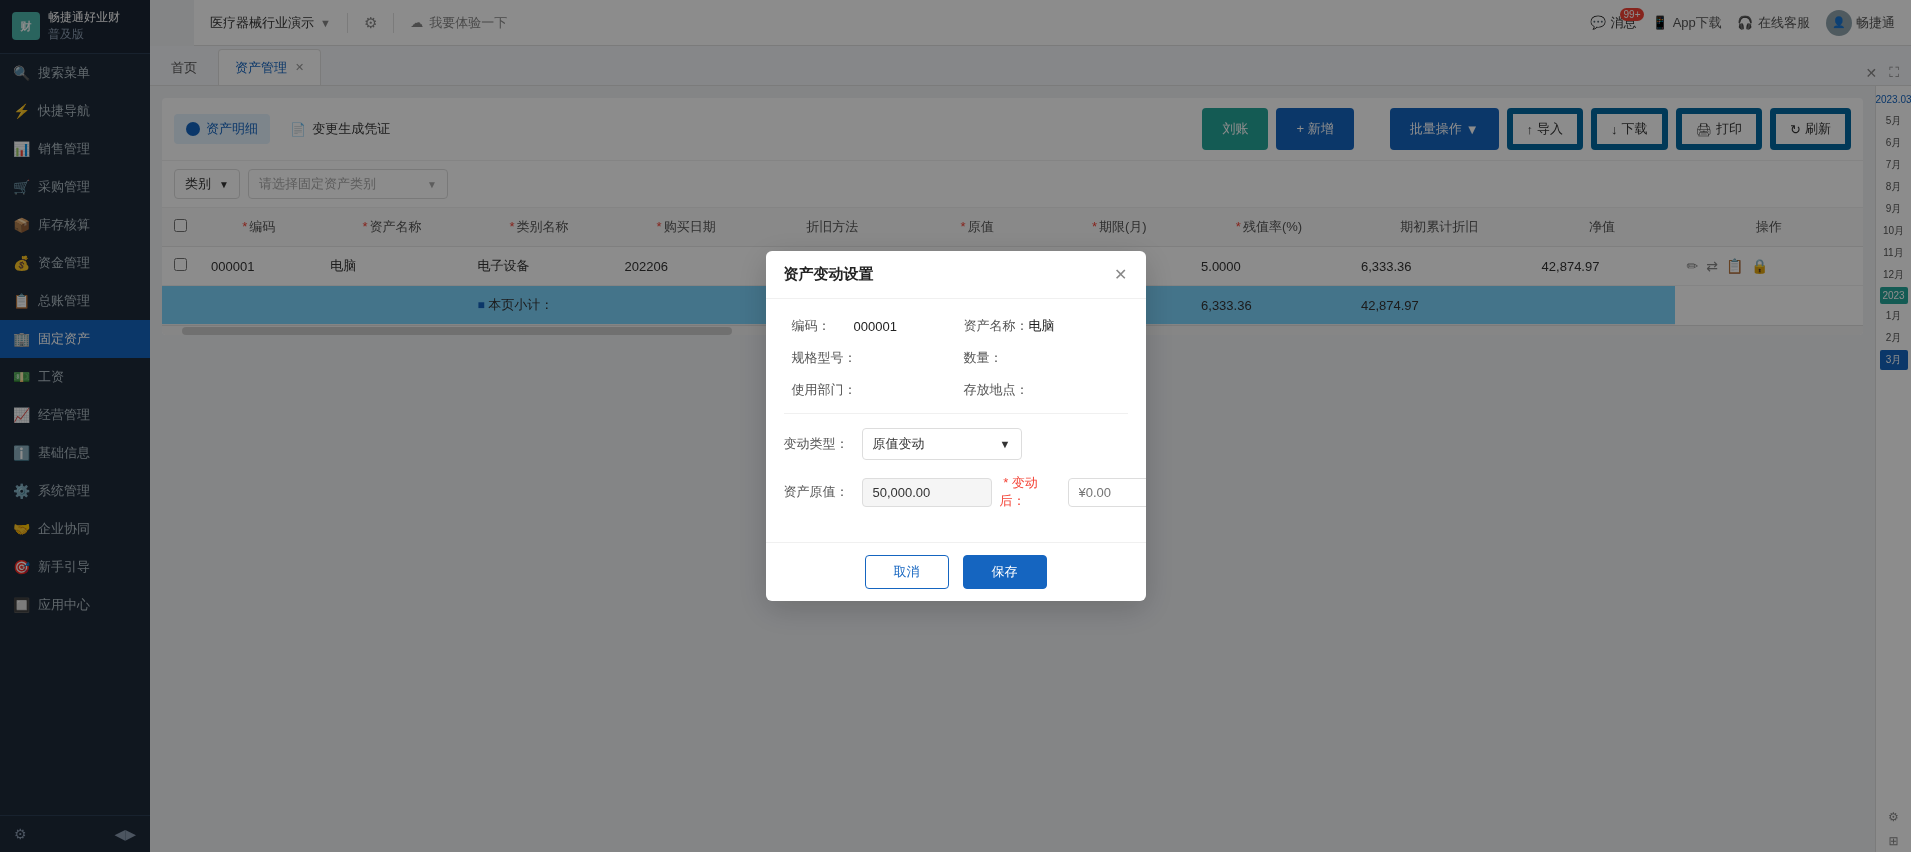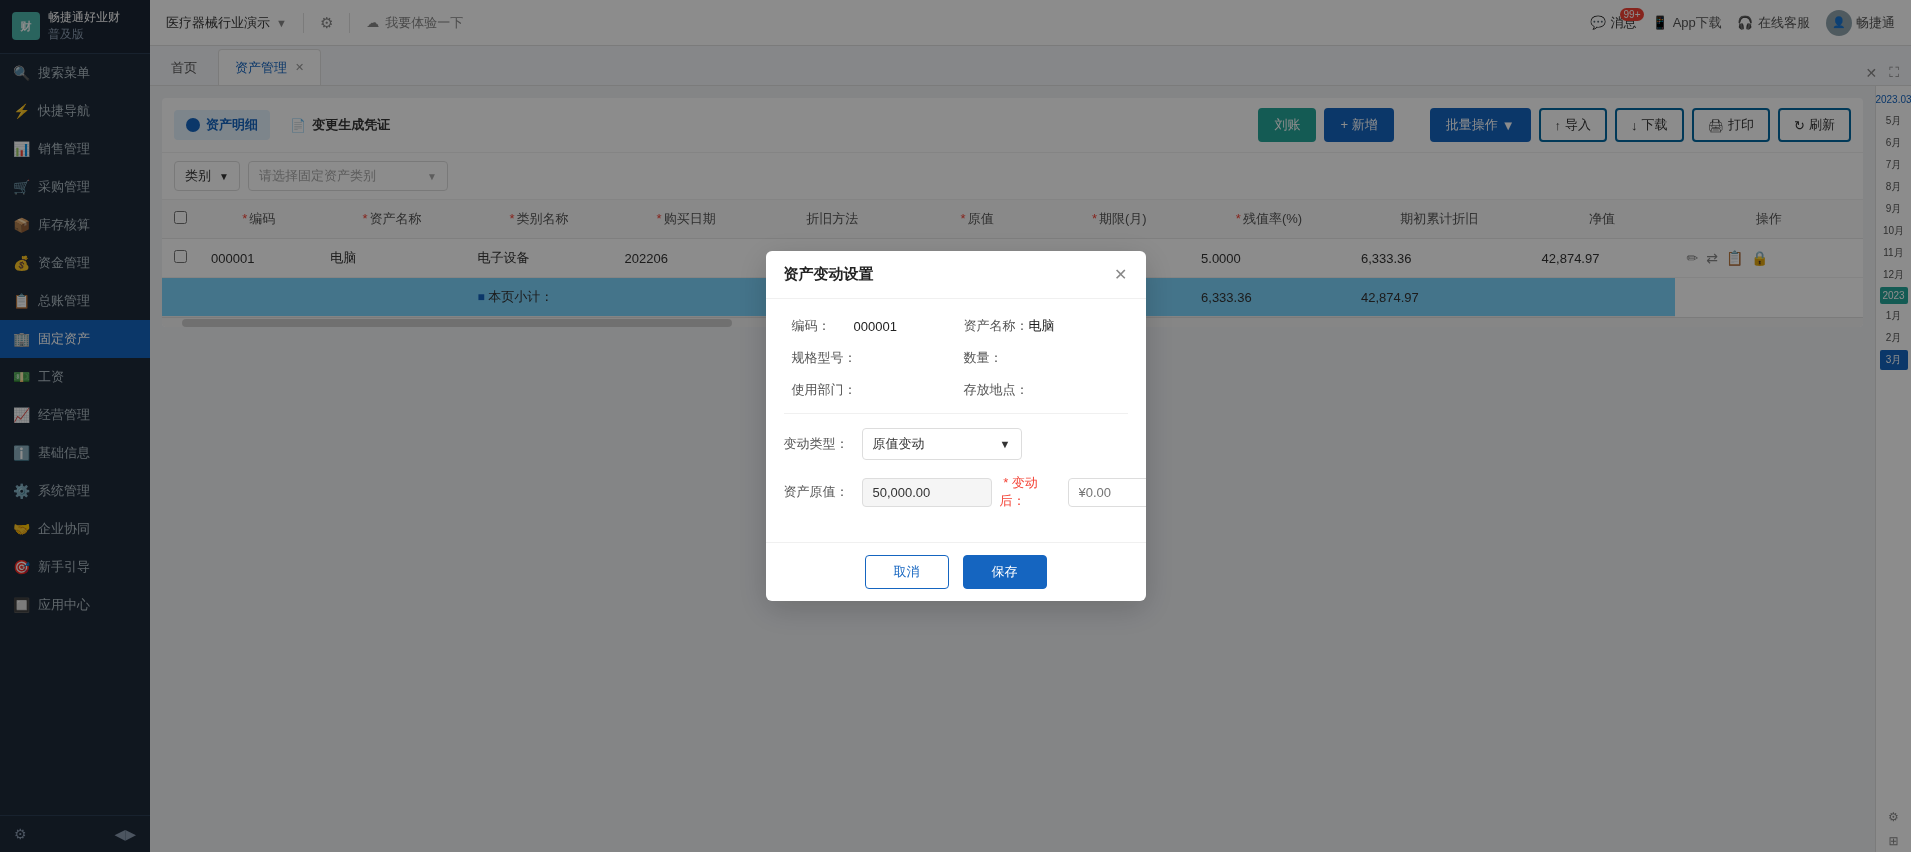--- a/index.html
+++ b/index.html
@@ -17,21 +17,21 @@
     .sidebar-item { display: flex; align-items: center; gap: 8px; padding: 10px 14px; cursor: pointer; color: #b0bec5; font-size: 13px; transition: background 0.2s; }
     .sidebar-item.active { background: #1565c0; color: #fff; }
     .sidebar-item-icon { width: 16px; height: 16px; display: flex; align-items: center; justify-content: center; font-size: 14px; }
     .sidebar-bottom { padding: 10px 14px; border-top: 1px solid #2d3f54; display: flex; align-items: center; justify-content: space-between; }
     .sidebar-bottom-icon { color: #8a9bb0; font-size: 14px; cursor: pointer; }
 
     
     .main { flex: 1; display: flex; flex-direction: column; overflow: hidden; }
 
     
-    .topbar { height: 46px; background: #fff; border-bottom: 1px solid #e0e0e0; display: flex; align-items: center; padding: 0 16px; gap: 12px; }
+    .topbar { height: 46px; background: #fff; border-bottom: 1px solid #e0e0e0; display: flex; align-items: center; padding: 0 16px; gap: 12px; margin-left: 44px; }
     .topbar-app { display: flex; align-items: center; gap: 6px; font-size: 13px; color: #333; }
     .topbar-divider { width: 1px; height: 20px; background: #e0e0e0; margin: 0 4px; }
     .topbar-gear { color: #888; font-size: 15px; cursor: pointer; }
     .topbar-experience { display: flex; align-items: center; gap: 6px; color: #888; font-size: 13px; cursor: pointer; }
     .topbar-right { margin-left: auto; display: flex; align-items: center; gap: 16px; }
     .topbar-badge { position: relative; display: flex; align-items: center; gap: 4px; cursor: pointer; }
     .badge-count { background: #f44336; color: #fff; font-size: 10px; border-radius: 8px; padding: 1px 4px; position: absolute; top: -6px; right: -8px; }
     .topbar-right-item { display: flex; align-items: center; gap: 4px; color: #555; font-size: 13px; cursor: pointer; }
     .avatar-circle { width: 26px; height: 26px; background: #90a4ae; border-radius: 50%; display: flex; align-items: center; justify-content: center; color: #fff; font-size: 11px; }
 
@@ -46,26 +46,26 @@
 
     
     .content { flex: 1; display: flex; overflow: hidden; background: #f0f2f5; }
 
     
     .page-content { flex: 1; padding: 12px; overflow: auto; background: #f0f2f5; }
     .card { background: #fff; border-radius: 4px; overflow: hidden; }
 
     
     .toolbar { display: flex; align-items: center; padding: 10px 12px; gap: 8px; border-bottom: 1px solid #f0f0f0; }
-    .toolbar-tab { display: flex; align-items: center; gap: 6px; padding: 6px 12px; border-radius: 4px; cursor: pointer; font-size: 13px; font-weight: bold; }
+    .toolbar-tab { display: flex; align-items: center; gap: 6px; padding: 6px 12px; border-radius: 4px; cursor: pointer; font-size: 13px; }
     .toolbar-tab.active { background: #e3f2fd; color: #1565c0; }
     .toolbar-tab-icon { width: 14px; height: 14px; border-radius: 50%; background: #1565c0; display: flex; align-items: center; justify-content: center; }
     .toolbar-tab-icon2 { color: #555; }
     .toolbar-spacer { flex: 1; }
-    .btn { padding: 6px 14px; border-radius: 4px; font-size: 13px; cursor: pointer; border: 2px solid #0369a1; background: #fff; color: #333; display: flex; align-items: center; gap: 4px; }
+    .btn { padding: 6px 14px; border-radius: 4px; font-size: 13px; cursor: pointer; border: 6px solid #0369a1; background: #fff; color: #333; display: flex; align-items: center; gap: 4px; }
     .btn-primary { background: #1565c0; color: #fff; border-color: #1565c0; }
     .btn-success { background: #26a69a; color: #fff; border-color: #26a69a; }
     .btn-batch { background: #1565c0; color: #fff; border-color: #1565c0; margin-left: 28px; }
 
     
     .filter-bar { padding: 8px 12px; display: flex; align-items: center; gap: 8px; border-bottom: 1px solid #f0f0f0; }
     .filter-select { padding: 5px 10px; border: 1px solid #ddd; border-radius: 4px; font-size: 13px; background: #fff; color: #333; cursor: pointer; display: flex; align-items: center; gap: 4px; }
     .filter-select-wide { padding: 5px 10px; border: 1px solid #ddd; border-radius: 4px; font-size: 13px; background: #fff; color: #aaa; width: 200px; display: flex; align-items: center; justify-content: space-between; }
 
     

